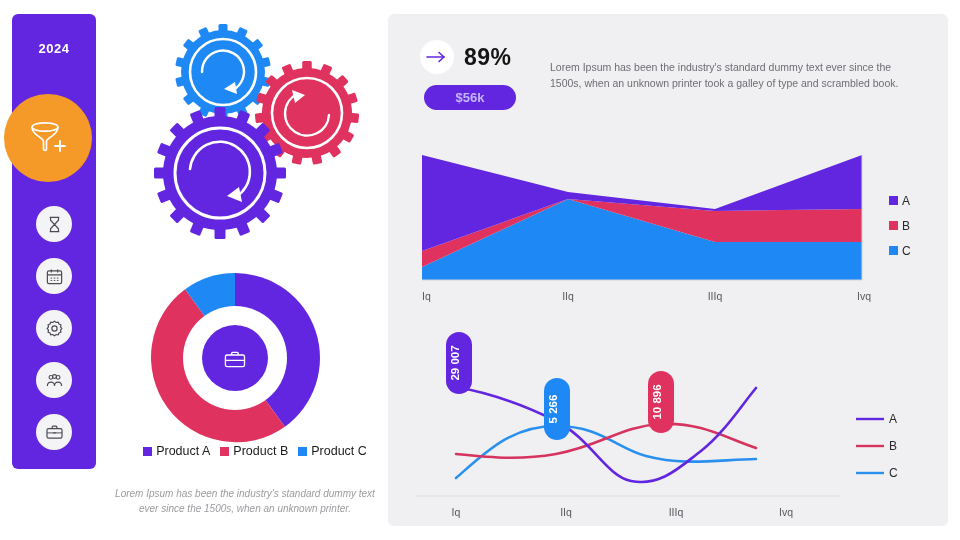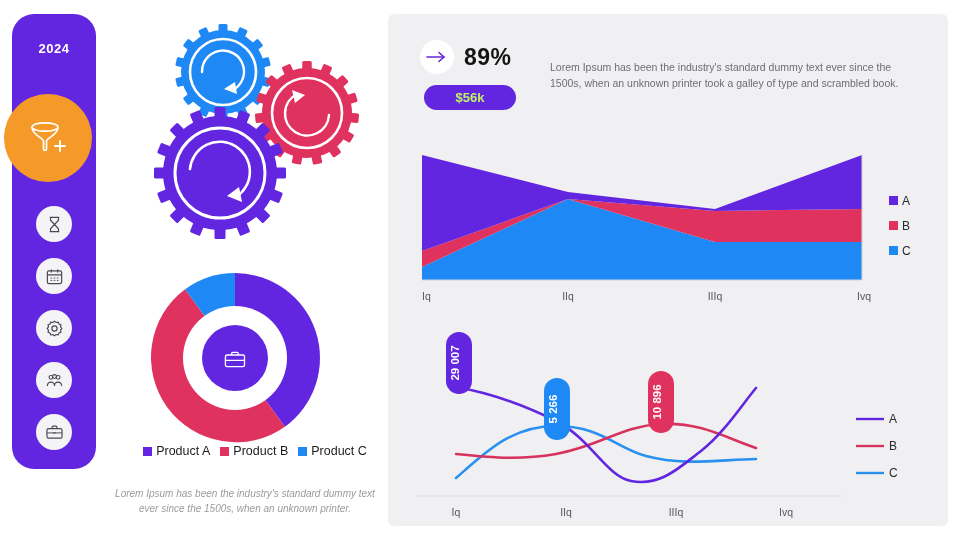--- a/index.html
+++ b/index.html
@@ -9,21 +9,21 @@
     font-family: "Liberation Sans", sans-serif;
     overflow: hidden;
   }
   #root { position: relative; width: 960px; height: 540px; }
 
   
   .sidebar {
     position: absolute; left: 12px; top: 14px;
     width: 84px; height: 455px;
     background: #6326E0;
-    border-radius: 22px;
+    border-radius: 6px;
     display: flex; flex-direction: column; align-items: center;
   }
   .side-year {
     margin-top: 27px;
     color: #ffffff; font-size: 13px; font-weight: bold;
     letter-spacing: .5px;
   }
   .funnel-btn {
     position: absolute; left: -8px; top: 80px;
     width: 88px; height: 88px; border-radius: 50%;
@@ -69,21 +69,21 @@
   .kpi { position: absolute; left: 32px; top: 26px; }
   .kpi-row { display: flex; align-items: center; gap: 10px; }
   .kpi-circle {
     width: 34px; height: 34px; border-radius: 50%; background: #ffffff;
     display: flex; align-items: center; justify-content: center;
   }
   .kpi-pct { font-size: 23px; font-weight: bold; color: #141414; letter-spacing: .5px; }
   .kpi-badge {
     margin-top: 11px; margin-left: 4px;
     width: 92px; height: 25px; border-radius: 13px;
-    background: #6326E0; color: #bef264;
+    background: #6326E0; color: #c4b5fd;
     font-size: 13px; font-weight: bold;
     display: flex; align-items: center; justify-content: center;
   }
 
   .blurb {
     position: absolute; left: 162px; top: 45px; width: 370px;
     font-size: 10.5px; line-height: 16px; color: #6d6d73;
   }
 
   .chart-area { position: absolute; left: 14px; top: 124px; width: 540px; height: 180px; }

